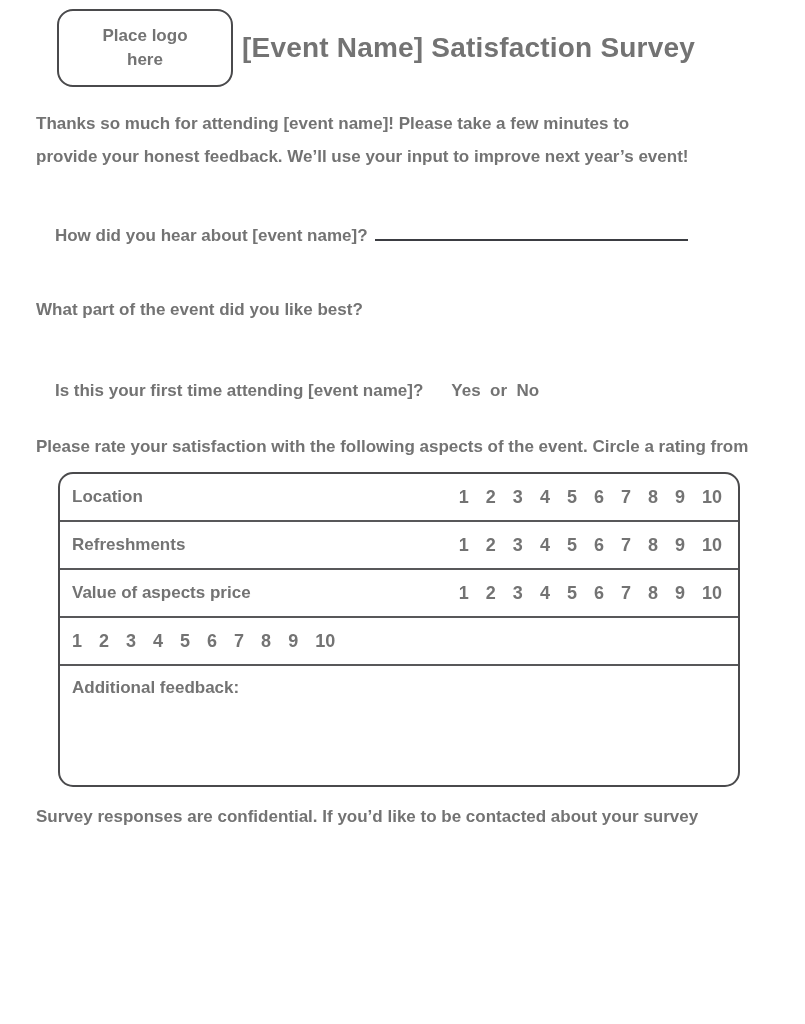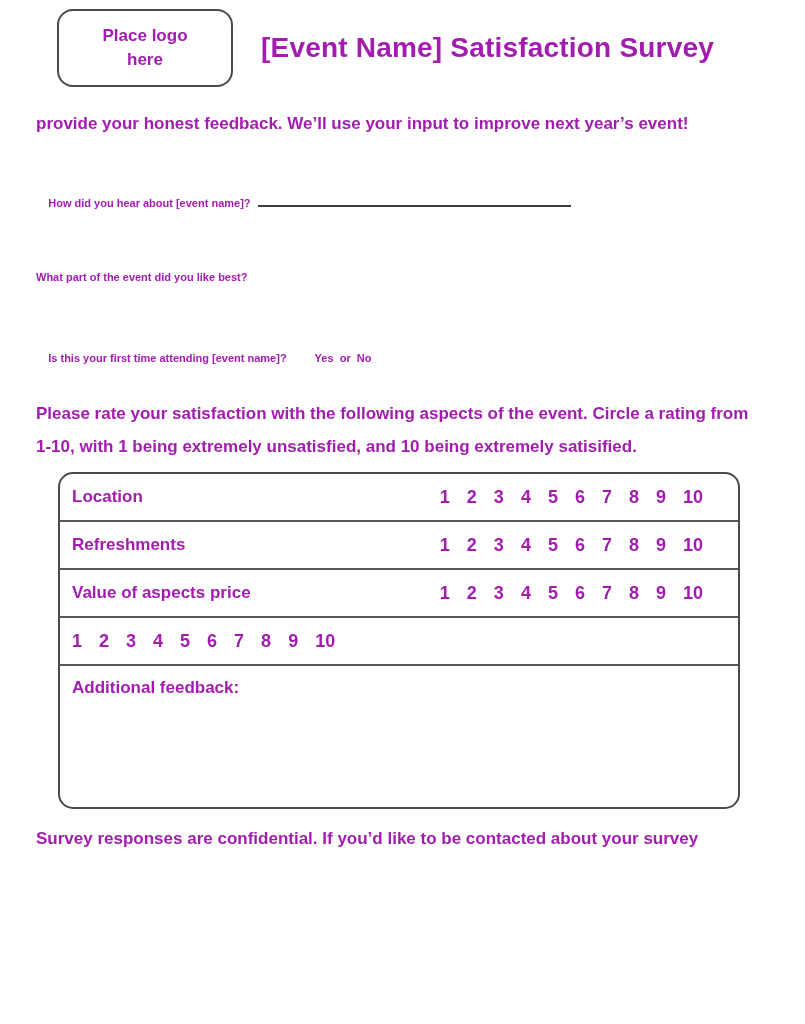--- a/index.html
+++ b/index.html
@@ -2,47 +2,47 @@
 <html><head>
 <meta charset="utf-8">
 <style>
   html,body{margin:0;padding:0;background:#ffffff;}
   .page{
     position:relative;
     width:805px;height:1024px;
     background:#ffffff;
     font-family:"Liberation Sans", sans-serif;
     font-weight:bold;
-    color:#a21caf;
+    color:#737373;
     overflow:hidden;
     box-sizing:border-box;
     padding:9px 36px 0 36px;
   }
   
   .header{display:flex;align-items:center;margin-left:21px;}
   .logo-box{
     width:176px;height:78px;
     border:2px solid #4a4a4c;
     border-radius:16px;
     display:flex;align-items:center;justify-content:center;
     text-align:center;
     font-size:17px;line-height:24px;
     flex:0 0 auto;
     padding:0 30px;box-sizing:border-box;
   }
   .page-title{
     font-size:28px;
-    margin-left:28px;
+    margin-left:9px;
     letter-spacing:0.2px;
     white-space:nowrap;
   }
   
   .para{font-size:17px;line-height:33px;}
   .intro{margin-top:20px;}
-  .question{font-size:11px;line-height:26px;white-space:pre-wrap;}
+  .question{font-size:17px;line-height:26px;white-space:pre-wrap;}
   .q1{margin-top:24px;}
   .q2{margin-top:29px;}
   .q3{margin-top:22px;}
   .q4{margin-top:41px;}
   .q5{margin-top:49px;}
   .blank-line{
     display:inline-block;
     width:313px;
     border-bottom:2px solid #3b3d42;
     height:15px;
@@ -57,65 +57,65 @@
     width:682px;
     border:2px solid #4a4a4c;
     border-radius:15px;
     overflow:hidden;
     box-sizing:border-box;
   }
   .rating-row{
     height:48px;
     display:flex;align-items:center;justify-content:space-between;
     border-bottom:2px solid #58585a;
-    padding:0 35px 0 12px;
+    padding:0 16px 0 12px;
     box-sizing:border-box;
   }
   .rating-row-label{font-size:17px;}
   .rating-scale{display:flex;gap:17px;font-size:18px;}
   .feedback-row{
-    height:141px;
+    height:119px;
     padding:9px 12px 0 12px;
     box-sizing:border-box;
     font-size:17px;line-height:26px;
   }
   
   .footer{margin-top:16px;font-size:17px;line-height:27px;}
 </style>
 </head>
 <body>
 
 <div class="page">
 
   <div class="header">
     <div class="logo-box">
       <span>Place logo here</span>
     </div>
     <div class="page-title">[Event Name] Satisfaction Survey</div>
   </div>
 
   <div class="para intro">
+    <div>Thanks so much for attending [event name]! Please take a few minutes to</div>
     <div>provide your honest feedback. We’ll use your input to improve next year’s event!</div>
   </div>
 
   <div class="question q1">
     <span>How did you hear about [event name]?</span><span class="blank-line"></span>
   </div>
 
   <div class="question q3">What part of the event did you like best?</div>
 
   <div class="question q2">
     <span>Is this your first time attending [event name]?</span><span class="answer-options">Yes  or  No</span>
   </div>
 
 
 
   <div class="para rating-intro">
     <div>Please rate your satisfaction with the following aspects of the event. Circle a rating from</div>
-    <div>1-10, with 1 being extremely unsatisfied, and 10 being extremely satisified.</div>
   </div>
 
   <div class="rating-table">
     <div>
   <div class="rating-row">
     <span class="rating-row-label">Location</span>
     <span class="rating-scale">
             <span>1</span>
             <span>2</span>
             <span>3</span>

